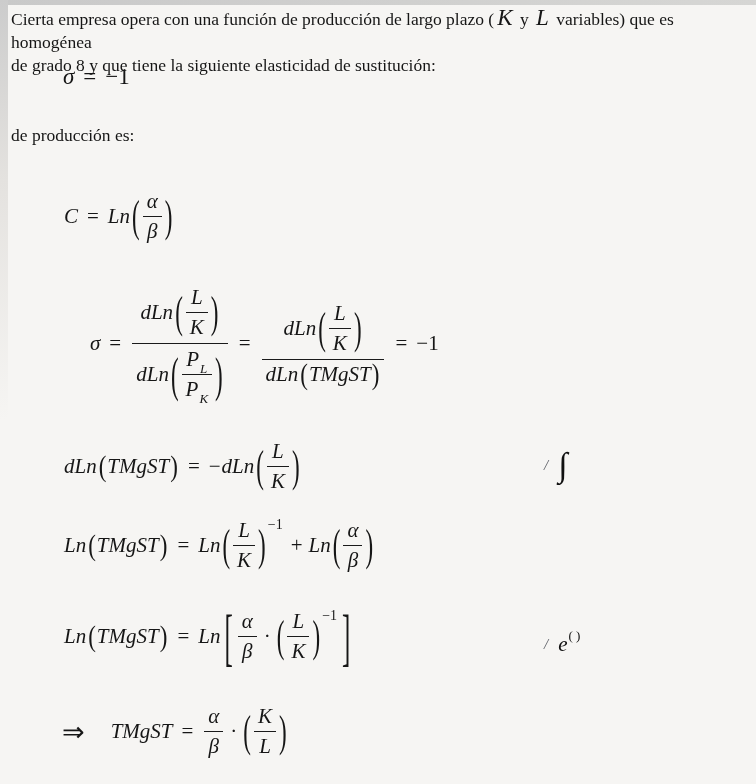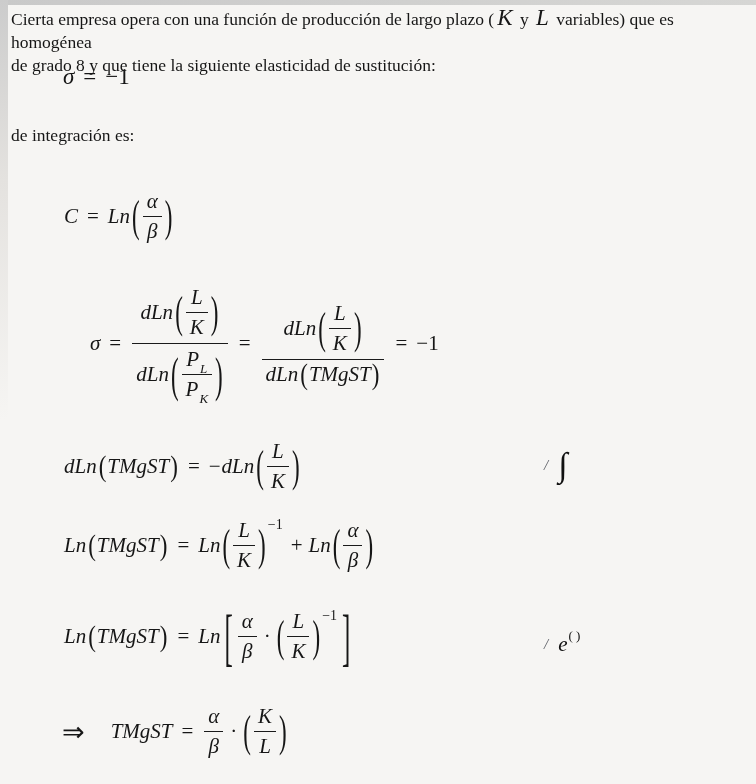--- a/index.html
+++ b/index.html
@@ -63,21 +63,21 @@
     <div>de grado 8 y que tiene la siguiente elasticidad de sustitución:</div>
   </div>
 
   <div class="eq" style="left:63px; top:64px; font-size:23px;">
     <span class="tok">σ</span>
     <span class="eqs">=</span>
     <span class="tok" style="font-style:normal">−1</span>
   </div>
 
   <div class="para" style="left:11px; top:122px; line-height:26px;">
-    <div>de integración es:</div>
+    <div>de producción es:</div>
   </div>
 
   <div class="eq" style="left:64px; top:188px;">
     <span class="tok">C</span>
     <span class="eqs">=</span>
     <span class="tok fn">Ln</span>
     <span class="paren p19">(</span>
     <span class="frac">
       <span class="num">α</span>
       <span class="den">β</span>

